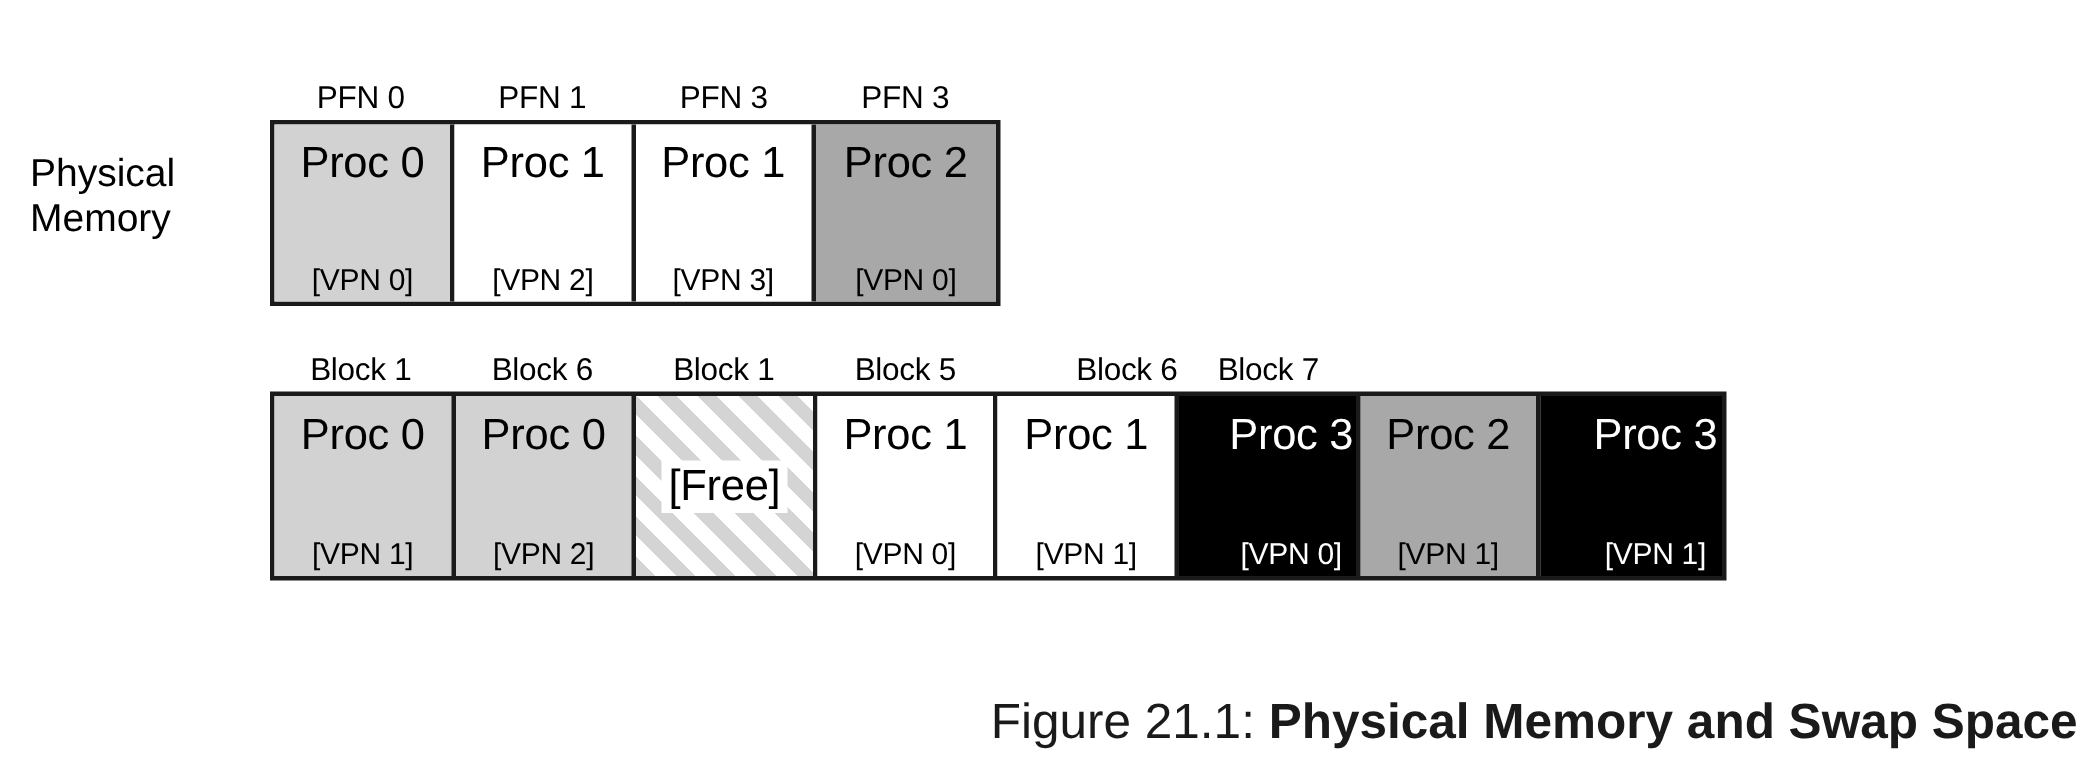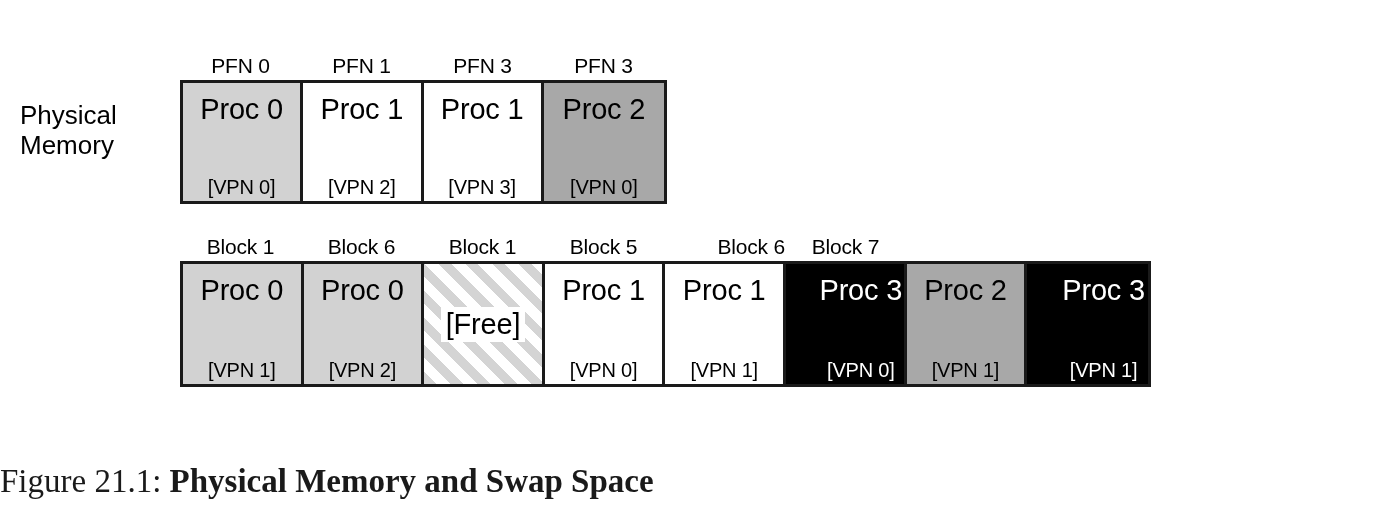--- a/index.html
+++ b/index.html
@@ -112,22 +112,22 @@
     line-height: 25px;
     letter-spacing: -0.2px;
     white-space: nowrap;
   }
 
   
   .caption {
     position: absolute;
     left: 0;
     width: 1385px;
-    text-align: left;
-    font-family: Liberation Serif, serif;
+    text-align: right;
+    font-family: Liberation Sans, sans-serif;
     font-size: 33px;
     line-height: 38px;
     color: #1a1a1a;
   }
   .caption .cap-num  { font-weight: normal; }
   .caption .cap-text { font-weight: bold; }
 </style>
 </head>
 <body>
 

